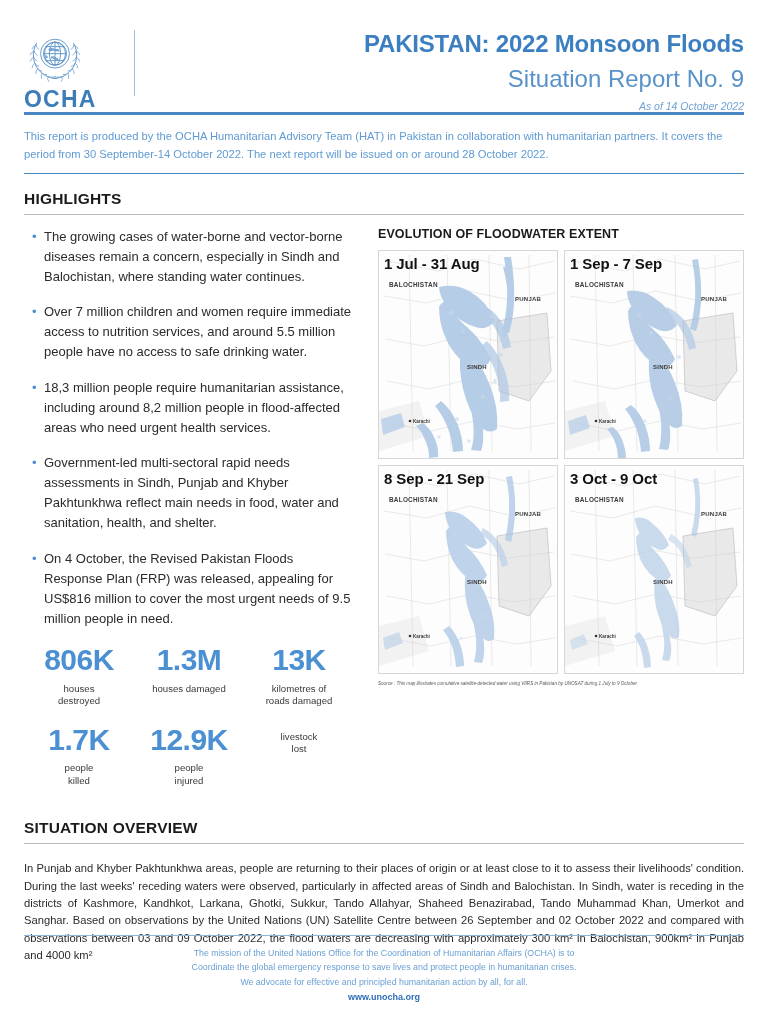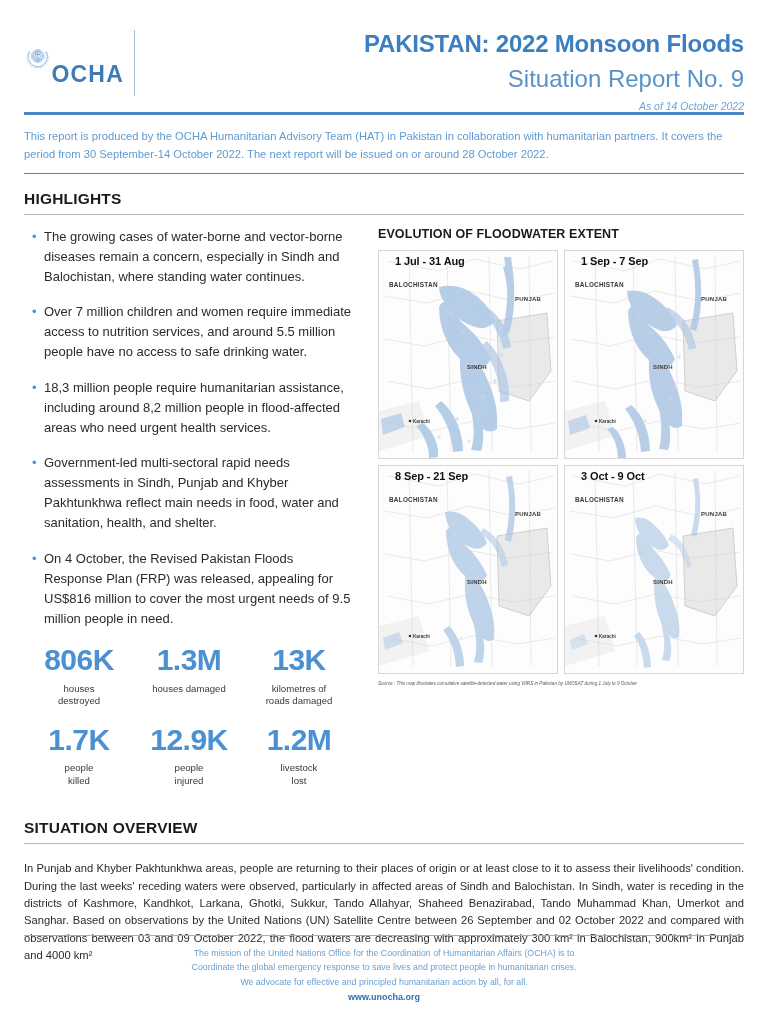--- a/index.html
+++ b/index.html
@@ -28,22 +28,22 @@
     display: flex;
     align-items: flex-start;
     padding-top: 28px;
     height: 102px;
     box-sizing: border-box;
   }
   .logo-block {
     width: 100px;
     flex: 0 0 100px;
     display: flex;
-    flex-direction: row;
-    align-items: flex-end;
+    flex-direction: column;
+    align-items: flex-start;
     padding-top: 2px;
   }
   .un-emblem {
     width: 62px;
     height: 56px;
     display: block;
   }
   .ocha-word {
     font-size: 23px;
     font-weight: bold;
@@ -194,22 +194,22 @@
     position: relative;
     border: 1px solid #d6d6d6;
     background: #ffffff;
     aspect-ratio: 178 / 207;
     overflow: hidden;
   }
   .map-panel svg { display: block; width: 100%; height: 100%; }
   .map-label {
     position: absolute;
     top: 4px;
-    left: 16px;
-    font-size: 11px;
+    left: 5px;
+    font-size: 15px;
     font-weight: bold;
     color: #111;
     z-index: 4;
     letter-spacing: -0.1px;
   }
   .map-source {
     font-size: 4.6px;
     color: #58585a;
     font-style: italic;
     margin-top: 7px;
@@ -380,21 +380,20 @@
             <div class="stat-value">1.7K</div>
             <div class="stat-label">people
 killed</div>
           </div>
           <div class="stat">
             <div class="stat-value">12.9K</div>
             <div class="stat-label">people
 injured</div>
           </div>
           <div class="stat">
-            <div class="stat-value">1.2M</div>
             <div class="stat-label">livestock
 lost</div>
           </div>
         </div>
       </div>
     </div>
 
     <div class="col-right">
       <div class="map-title">EVOLUTION OF FLOODWATER EXTENT</div>
 

